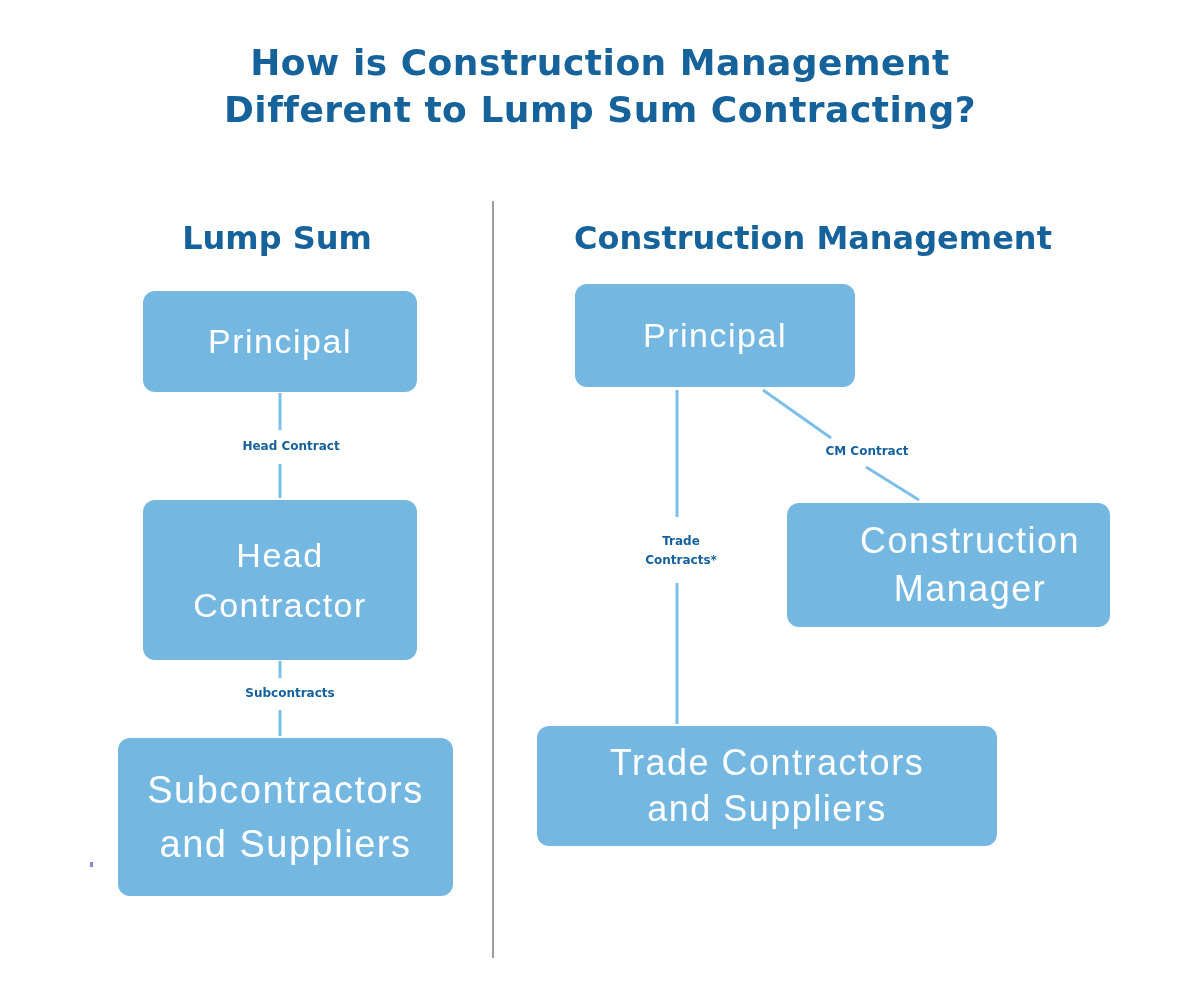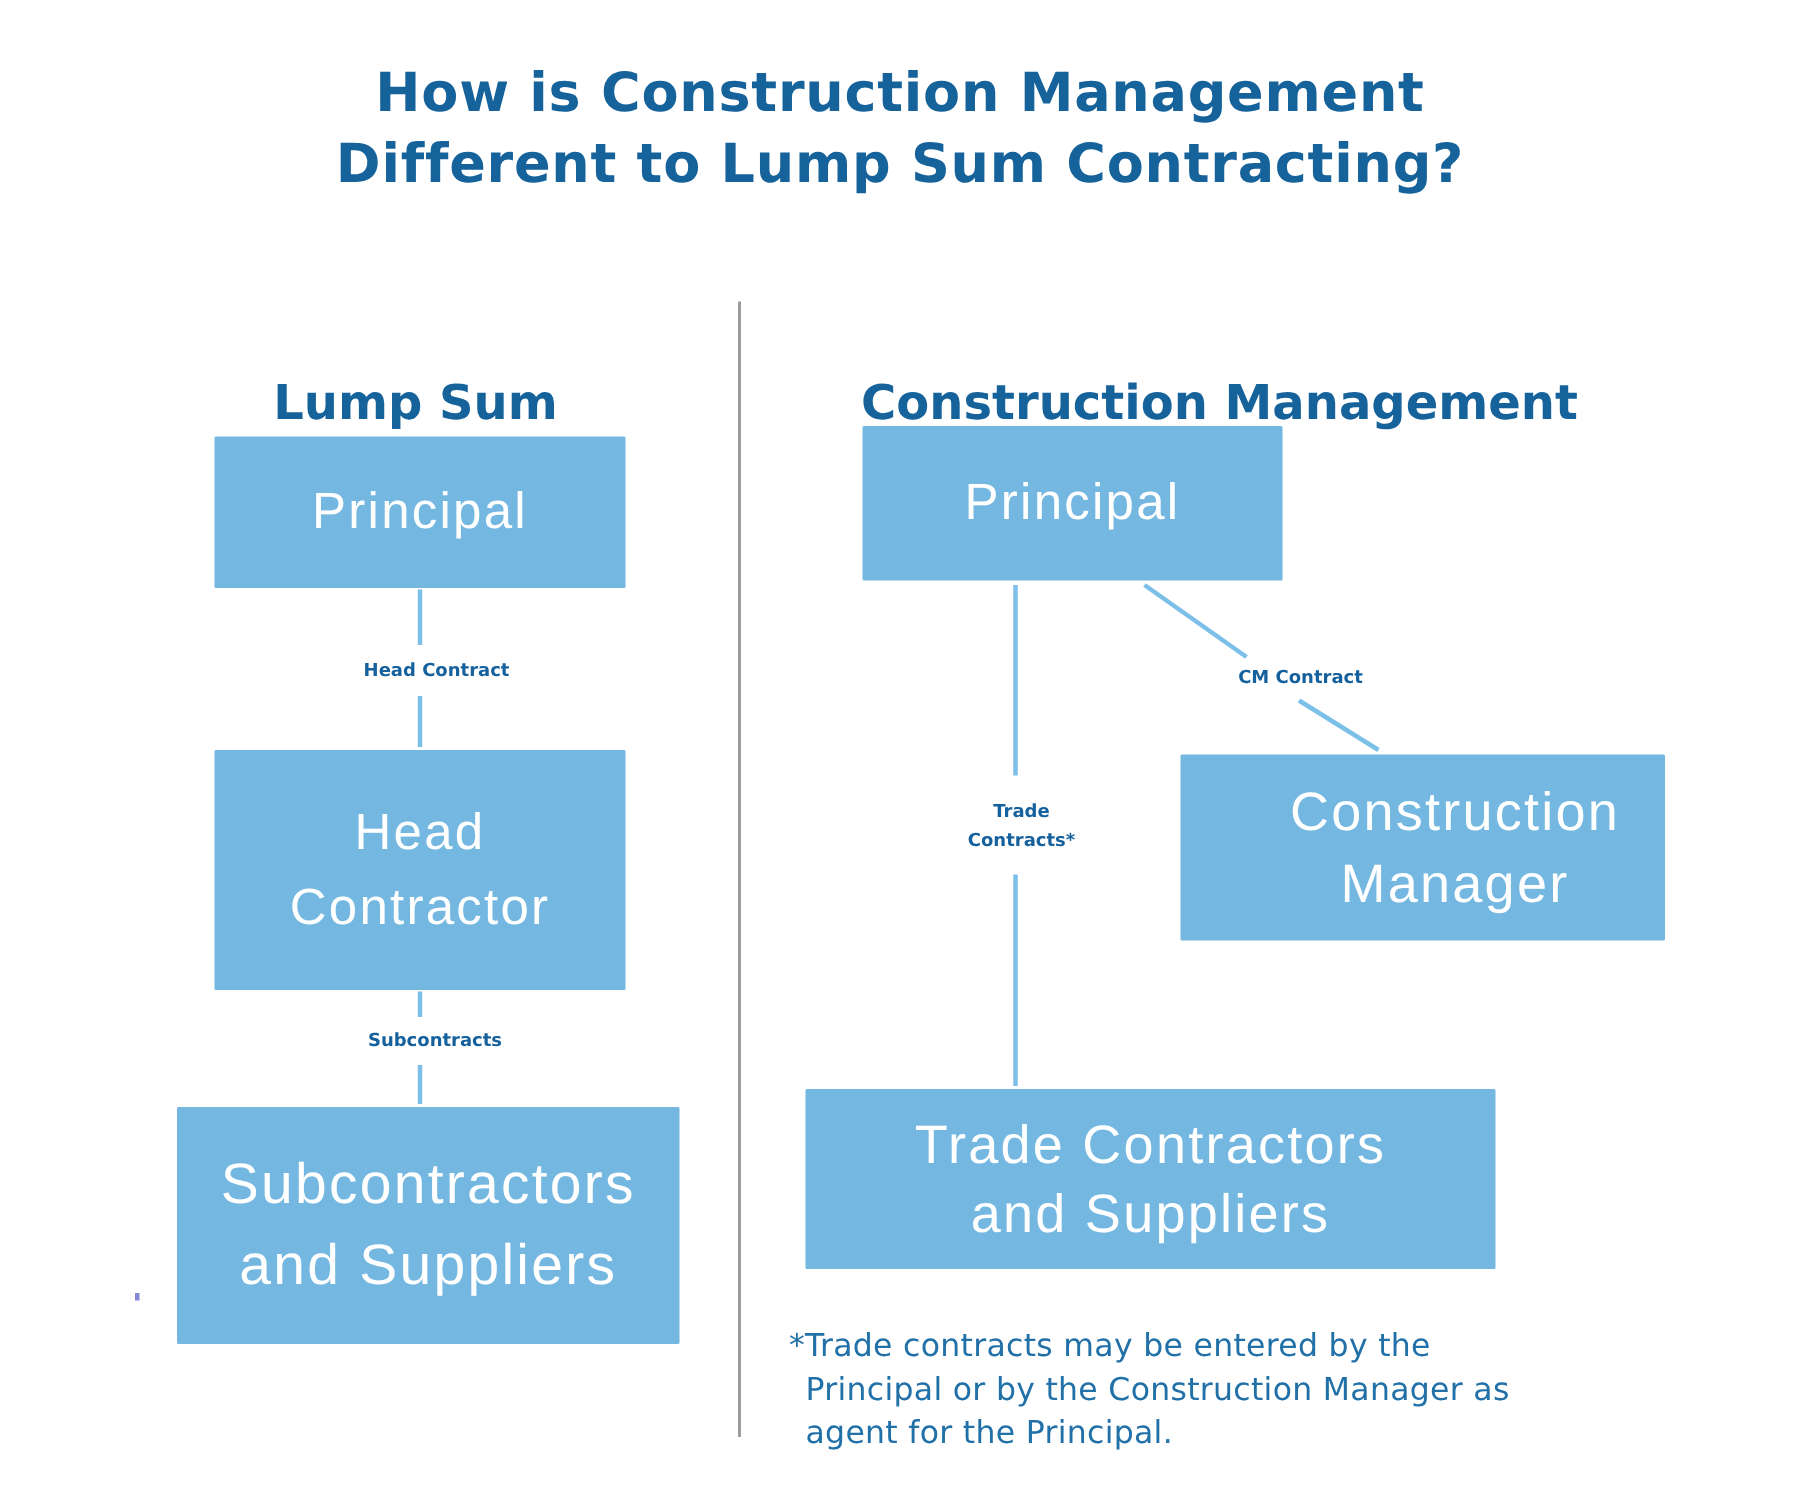--- a/index.html
+++ b/index.html
@@ -23,42 +23,41 @@
     line-height: 47px;
     letter-spacing: 0.5px;
   }
   .col-heading {
     position: absolute;
     transform: translateX(-50%);
     font-weight: bold;
     font-size: 32px;
     color: #16629b;
     white-space: nowrap;
-    margin-top: 30px;
   }
   .heading-lump { left: 277px; top: 219px; }
   .heading-cm   { left: 813px; top: 219px; }
   .divider {
     position: absolute;
     left: 492px;
     top: 201px;
     width: 2px;
     height: 757px;
     background: #9c9c9c;
   }
   .connectors {
     position: absolute;
     left: 0; top: 0;
     width: 1200px; height: 1000px;
     pointer-events: none;
   }
   .box {
     position: absolute;
     background: #74b8e2;
-    border-radius: 1px;
+    border-radius: 12px;
     color: #ffffff;
     display: flex;
     align-items: center;
     justify-content: center;
     text-align: center;
     font-family: "Liberation Sans", sans-serif;
     letter-spacing: 1.5px;
   }
   .box .line { display: block; }
   .box-principal-left      { left: 143px; top: 291px; width: 274px; height: 101px; font-size: 34px; }
@@ -172,21 +171,16 @@
     </div>
   </div>
 
   <div class="box box-trade-contractors">
     <div>
       <span class="line">Trade Contractors</span>
       <span class="line">and Suppliers</span>
     </div>
   </div>
 
-  <div class="footnote">
-    <div>*Trade contracts may be entered by the</div>
-    <div class="indent">Principal or by the Construction Manager as</div>
-    <div class="indent">agent for the Principal.</div>
-  </div>
 
   <div class="stray-mark"></div>
 
 </div>
 
 </body></html>

